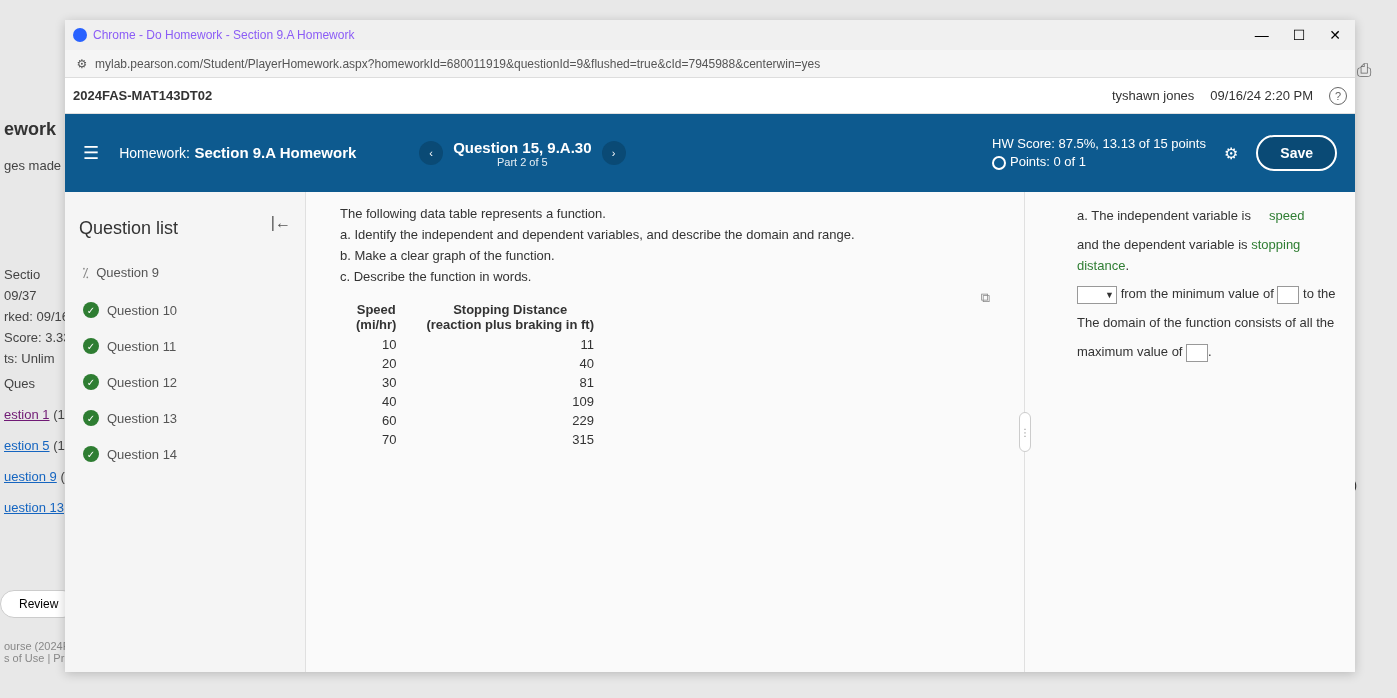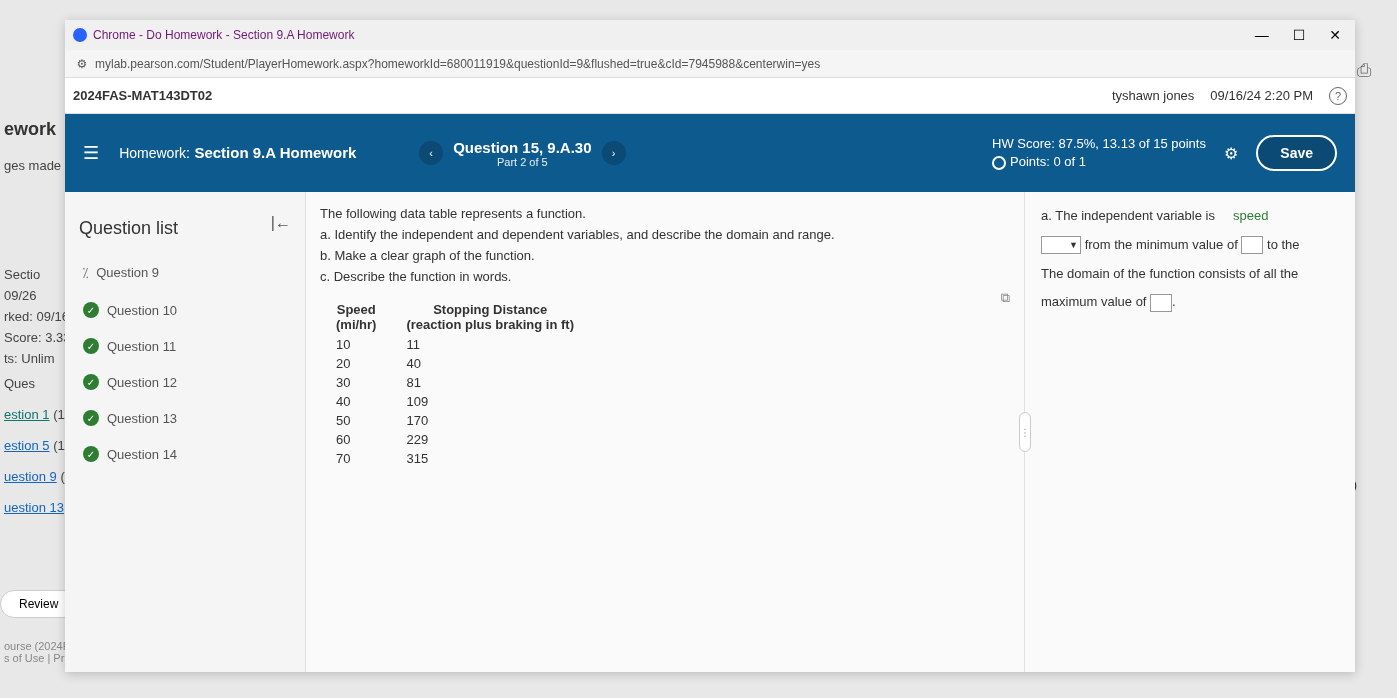--- a/index.html
+++ b/index.html
@@ -1,20 +1,20 @@
 <!DOCTYPE html>
 <html><head>
 <meta charset="utf-8">
 <style>
 * { margin: 0; padding: 0; box-sizing: border-box; font-family: Arial, sans-serif; }
 body { background: #e8e8e8; width: 1397px; height: 698px; overflow: hidden; position: relative; }
 
 .window { position: absolute; left: 65px; top: 20px; width: 1290px; background: #fff; box-shadow: 0 2px 10px rgba(0,0,0,0.2); }
 .titlebar { height: 30px; background: #f0f0f0; display: flex; align-items: center; padding: 0 8px; justify-content: space-between; }
-.titlebar-left { display: flex; align-items: center; gap: 6px; font-size: 12px; color: #701a75; }
+.titlebar-left { display: flex; align-items: center; gap: 6px; font-size: 12px; color: #8b5cf6; }
 .titlebar-icon { width: 14px; height: 14px; background: #2962ff; border-radius: 50%; }
 .titlebar-controls { display: flex; gap: 12px; font-size: 14px; }
 .titlebar-controls span { cursor: pointer; padding: 2px 6px; }
 
 .urlbar { height: 28px; background: #f5f5f5; display: flex; align-items: center; padding: 0 10px; font-size: 12px; color: #555; gap: 6px; border-bottom: 1px solid #ddd; }
 .url-icon { width: 14px; height: 14px; display: inline-flex; align-items: center; justify-content: center; }
 
 .topbar { height: 36px; display: flex; align-items: center; justify-content: space-between; padding: 0 8px; font-size: 13px; color: #333; border-bottom: 1px solid #e0e0e0; }
 .topbar-left { font-weight: bold; }
 .topbar-right { display: flex; align-items: center; gap: 16px; }
@@ -39,30 +39,30 @@
 
 .content { display: flex; background: #fafafa; min-height: 480px; }
 .qlist { width: 240px; padding: 14px; background: #f5f5f5; }
 .qlist-head { display: flex; justify-content: space-between; align-items: center; margin-bottom: 14px; }
 .qlist-title { font-size: 18px; color: #333; margin-top: 12px; }
 .collapse-icon { font-size: 16px; color: #555; cursor: pointer; }
 .qitem { display: flex; align-items: center; gap: 8px; padding: 10px 4px; font-size: 13px; color: #555; cursor: pointer; }
 .q-half { color: #888; font-size: 14px; }
 .q-check { width: 16px; height: 16px; background: #2e7d32; border-radius: 50%; color: #fff; display: inline-flex; align-items: center; justify-content: center; font-size: 10px; }
 
-.middle { flex: 1; padding: 14px 14px; border-left: 1px solid #e0e0e0; border-right: 1px solid #e0e0e0; font-size: 13px; color: #333; }
+.middle { flex: 1; padding: 14px 34px; border-left: 1px solid #e0e0e0; border-right: 1px solid #e0e0e0; font-size: 13px; color: #333; }
 .middle p { margin-bottom: 6px; }
 .instructions { margin-bottom: 14px; }
 .data-table { margin-top: 10px; font-size: 13px; }
 .data-table th { text-align: center; font-weight: bold; padding: 2px 14px; vertical-align: top; }
-.data-table td { text-align: left; padding: 1px 14px; }
+.data-table td { text-align: right; padding: 1px 14px; }
 .copy-icon { float: right; color: #888; cursor: pointer; }
 
 .answer { width: 330px; padding: 14px 16px; font-size: 13px; color: #333; position: relative; }
-.answer p { margin-bottom: 8px; line-height: 1.6; }
+.answer p { margin-bottom: 8px; line-height: 1.6; margin-left: 36px; }
 .ans-val { color: #2e7d32; }
 .dropdown-box { display: inline-block; border: 1px solid #999; padding: 1px 14px 1px 6px; position: relative; background: #fff; min-width: 40px; height: 18px; vertical-align: middle; }
 .dropdown-box::after { content: "▼"; position: absolute; right: 2px; top: 1px; font-size: 9px; color: #333; }
 .input-box { display: inline-block; border: 1px solid #999; width: 22px; height: 18px; background: #fff; vertical-align: middle; }
 .drag-handle { position: absolute; left: -6px; top: 220px; width: 12px; height: 40px; background: #fff; border: 1px solid #ccc; border-radius: 6px; display: flex; align-items: center; justify-content: center; font-size: 10px; color: #999; cursor: ew-resize; }
 
 
 .bg-left { position: absolute; left: 0; top: 16px; width: 80px; height: 100%; color: #444; font-size: 13px; padding-top: 100px; }
 .bg-left div { padding: 3px 4px; white-space: nowrap; }
 .bg-right { position: absolute; right: 0; top: 60px; width: 40px; }
@@ -74,26 +74,26 @@
 .review-btn { position: absolute; left: 0; top: 590px; background: #fff; border: 1px solid #ccc; border-radius: 16px; padding: 6px 18px; font-size: 12px; cursor: pointer; }
 .progress-arc { position: absolute; left: 100px; top: 575px; width: 36px; height: 36px; }
 </style>
 </head>
 <body>
 
 <div class="bg-left">
   <div style="font-size:18px;font-weight:bold;color:#333;">ework</div>
   <div style="margin-top:12px;">ges made he</div>
   <div style="margin-top:88px;">Sectio</div>
-  <div>09/26</div>
+  <div>09/37</div>
   <div>rked:   09/16</div>
   <div>Score: 3.33%</div>
   <div>ts:       Unlim</div>
   <div style="margin-top:4px;">Ques</div>
-  <div style="margin-top:10px;"><a style="color:#0f766e;text-decoration:underline;">estion 1</a> <span>(1/1)</span></div>
+  <div style="margin-top:10px;"><a style="color:#701a75;text-decoration:underline;">estion 1</a> <span>(1/1)</span></div>
   <div style="margin-top:10px;"><a style="color:#1565c0;text-decoration:underline;">estion 5</a> <span>(1/1)</span></div>
   <div style="margin-top:10px;"><a style="color:#1565c0;text-decoration:underline;">uestion 9</a> <span>(0/1)</span></div>
   <div style="margin-top:10px;"><a style="color:#1565c0;text-decoration:underline;">uestion 13</a> <span>(0/1)</span></div>
 </div>
 
 <button class="review-btn">Review</button>
 
 <svg class="progress-arc" viewBox="0 0 36 36">
   <circle cx="18" cy="18" r="15" fill="none" stroke="#ddd" stroke-width="5"></circle>
   <circle cx="18" cy="18" r="15" fill="none" stroke="#0d5a8f" stroke-width="5" stroke-dasharray="40 60" transform="rotate(-90 18 18)"></circle>
@@ -224,40 +224,40 @@
             </tr>
             <tr>
               <td>30</td>
               <td>81</td>
             </tr>
             <tr>
               <td>40</td>
               <td>109</td>
             </tr>
             <tr>
-              <td>50</td>
-              <td>170</td>
-            </tr>
-            <tr>
               <td>60</td>
               <td>229</td>
             </tr>
             <tr>
               <td>70</td>
               <td>315</td>
             </tr>
           </tbody>
       </table>
     </div>
 
     <div class="answer">
       <div class="drag-handle">⋮</div>
       <p>
         <span>a. The independent variable is</span>
         &nbsp;&nbsp;&nbsp;&nbsp;<span class="ans-val">speed</span>
+      </p>
+      <p>
+        <span>and the dependent variable is</span>
+        <span class="ans-val">stopping distance</span>.
       </p>
       <p>
         <span class="dropdown-box"></span>
         <span>from the minimum value of</span>
         <span class="input-box"></span>
         <span>to the</span>
       </p>
       <p>The domain of the function consists of all the</p>
       <p>
         <span>maximum value of</span>

